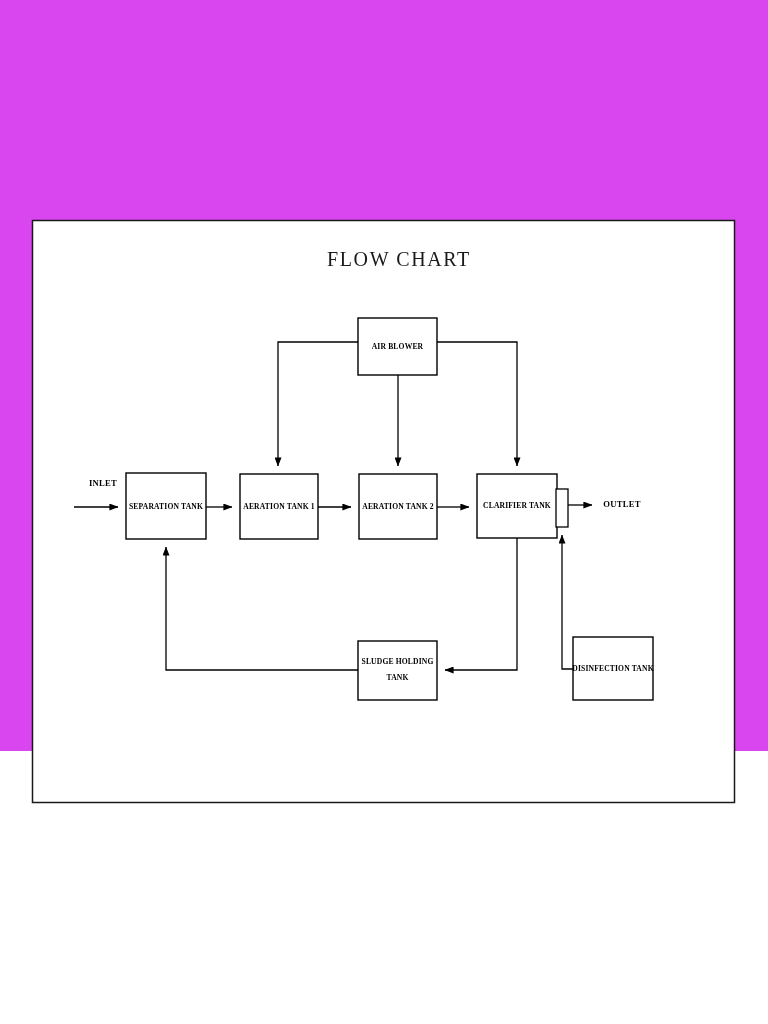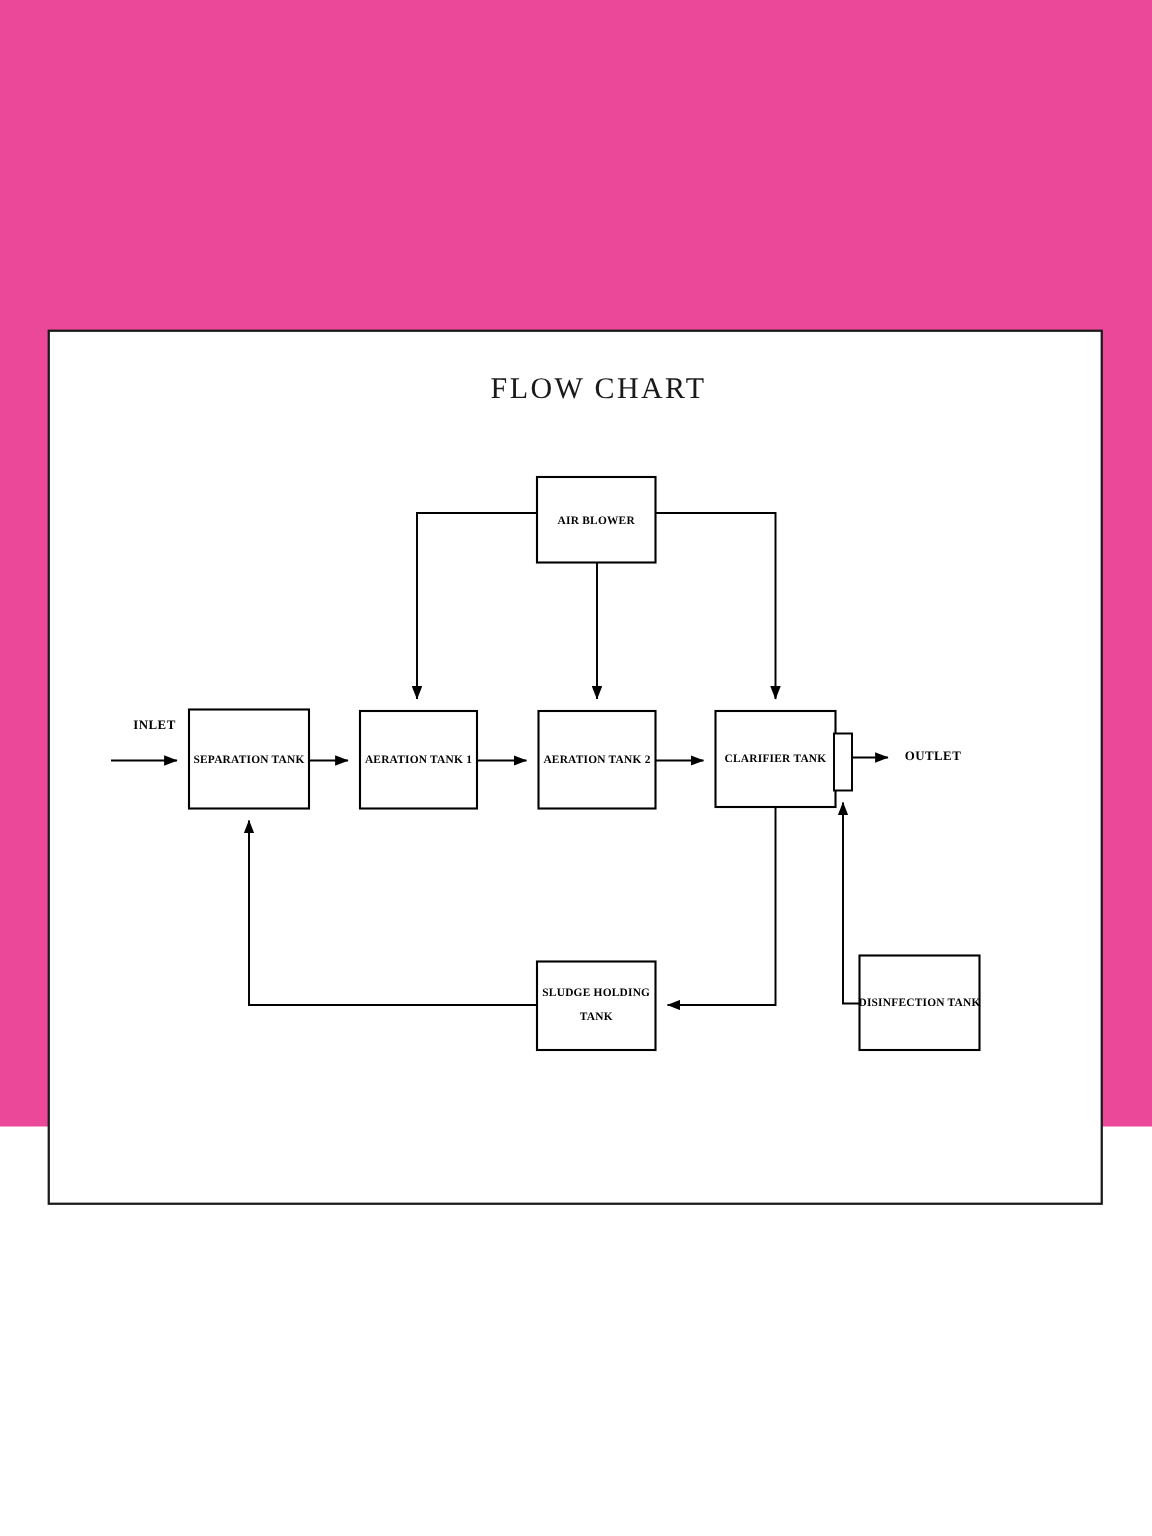--- a/index.html
+++ b/index.html
@@ -14,21 +14,21 @@
     font-family: "Liberation Serif", "DejaVu Serif", serif;
     position: relative;
     overflow: hidden;
   }
   #page {
     position: absolute;
     left: 0;
     top: 0;
     width: 768px;
     height: 751px;
-    background: #ec4899;
+    background: #d946ef;
   }
   #diagram-svg {
     position: absolute;
     left: 0;
     top: 0;
   }
   .box-rect {
     fill: #ffffff;
     stroke: #000000;
     stroke-width: 1.4;

